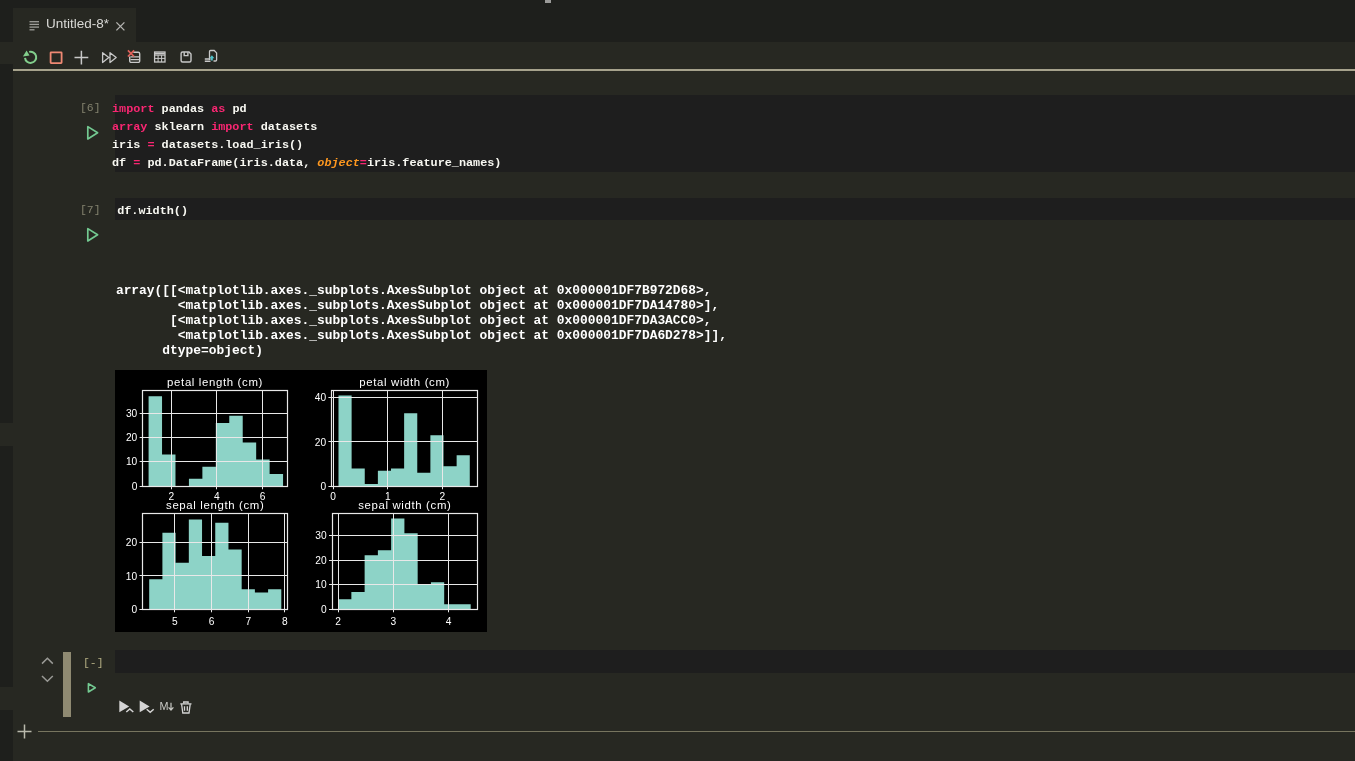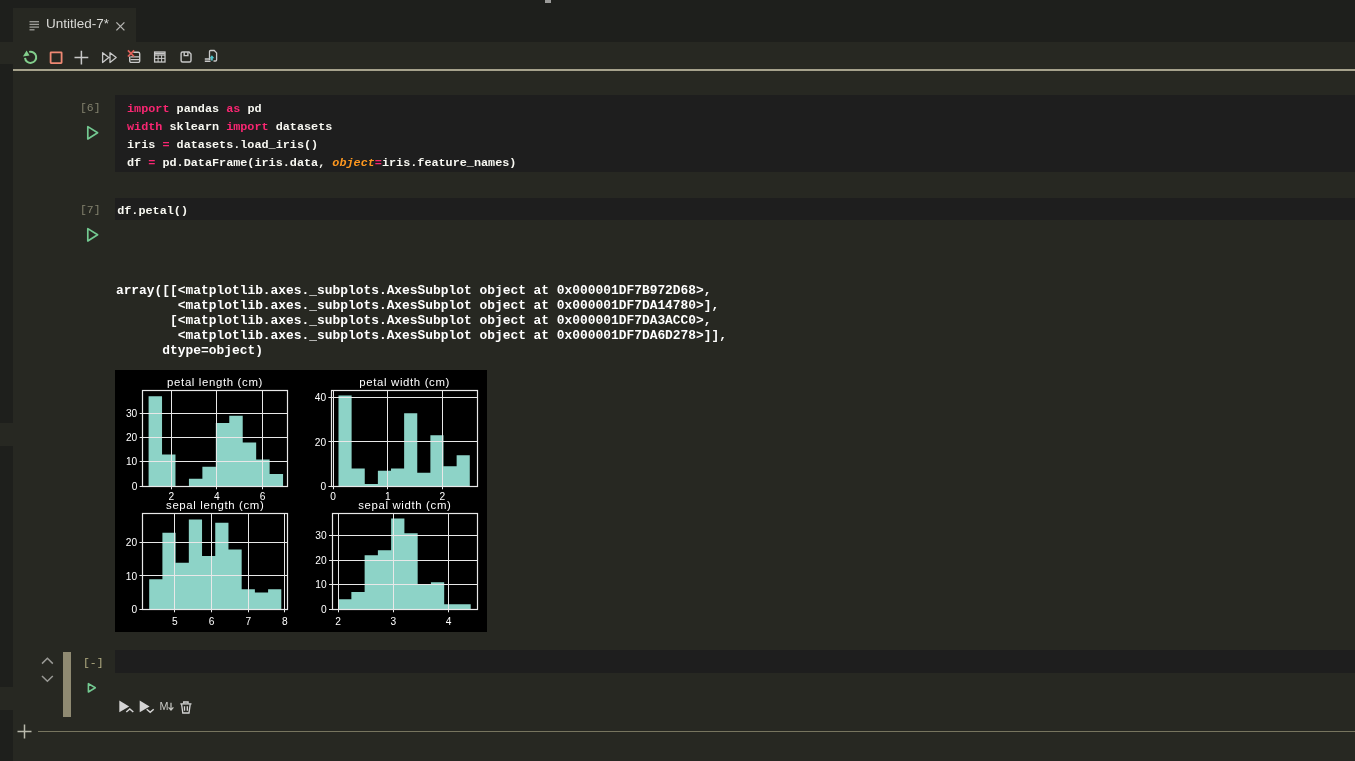--- a/index.html
+++ b/index.html
@@ -15,21 +15,21 @@
 <div class="abs" style="left:545px;top:0;width:6px;height:3px;background:#9b9b99"></div>
 <div class="abs" style="left:13px;top:8px;width:123px;height:34px;background:#272822"></div>
 <svg class="abs" style="left:28px;top:19px" width="14" height="14" viewBox="0 0 14 14">
     <g stroke="#9e9e9a" stroke-width="1.3">
       <path d="M 1.5 2.7 H 11"></path>
       <path d="M 1.5 5.4 H 11"></path>
       <path d="M 1.5 8.1 H 11"></path>
       <path d="M 1.5 10.8 H 6.5"></path>
     </g>
   </svg>
-<div class="abs" style="left:46px;top:16.0px;font:400 13.5px 'Liberation Sans',sans-serif;color:#d9d9d6">Untitled-7*</div>
+<div class="abs" style="left:46px;top:16.0px;font:400 13.5px 'Liberation Sans',sans-serif;color:#d9d9d6">Untitled-8*</div>
 <svg class="abs" style="left:115px;top:21px" width="11" height="11" viewBox="0 0 11 11">
     <path d="M 1.4 1.4 L 9.4 9.4 M 9.4 1.4 L 1.4 9.4" stroke="#b6b6b3" stroke-width="1.3"></path>
   </svg>
 
 <svg width="240" height="30" viewBox="0 0 240 30" style="position:absolute;left:0;top:42px">
 <path d="M 29.15 9.89 A 5.6 5.6 0 1 1 25.02 15.79" fill="none" stroke="#82ce8c" stroke-width="2"></path>
 <path d="M 22.9 14.6 L 29.5 13.6 L 26.6 8.4 Z" fill="#82ce8c"></path>
 <rect x="50.6" y="10.3" width="11" height="10.8" fill="none" stroke="#ef8873" stroke-width="1.8" rx="0.5"></rect>
 <path d="M 74.5 15.6 H 88.3 M 81.4 8.7 V 22.5" stroke="#c8c8c8" stroke-width="1.5"></path>
 <path d="M 102.6 10.7 V 20.5 L 108.8 15.6 Z M 110.0 10.7 V 20.5 L 116.2 15.6 Z" fill="none" stroke="#c8c8c8" stroke-width="1.3" stroke-linejoin="round"></path>
@@ -57,31 +57,31 @@
 
 <div class="abs" style="left:0;top:64px;width:13px;height:359px;background:#1e1f1c"></div>
 <div class="abs" style="left:0;top:446px;width:13px;height:241px;background:#1e1f1c"></div>
 <div class="abs" style="left:0;top:710px;width:13px;height:51px;background:#1e1f1c"></div>
 
 <div class="abs" style="left:115px;top:95px;width:1240px;height:77px;background:#1e1e1e"></div>
 <span class="lbl" style="left:80px;top:101.6px">[6]</span>
 <svg class="abs" style="left:86px;top:125px" width="14" height="16" viewBox="0 0 14 16">
     <path d="M 1.8 1.6 V 14.0 L 11.6 7.8 Z" fill="none" stroke="#73c991" stroke-width="1.7" stroke-linejoin="round"></path>
   </svg>
-<pre class="code" style="left:127px;top:100.0px"><span class="k">import</span> pandas <span class="k">as</span> pd
-<span class="k">width</span> sklearn <span class="k">import</span> datasets
+<pre class="code" style="left:112px;top:100.0px"><span class="k">import</span> pandas <span class="k">as</span> pd
+<span class="k">array</span> sklearn <span class="k">import</span> datasets
 iris <span class="k">=</span> datasets.load_iris()
 df <span class="k">=</span> pd.DataFrame(iris.data, <span class="o">object</span><span class="k">=</span>iris.feature_names)</pre>
 
 <div class="abs" style="left:115px;top:198px;width:1240px;height:22px;background:#1e1e1e"></div>
 <span class="lbl" style="left:80px;top:203.6px">[7]</span>
 <svg class="abs" style="left:86px;top:227px" width="14" height="16" viewBox="0 0 14 16">
     <path d="M 1.8 1.6 V 14.0 L 11.6 7.8 Z" fill="none" stroke="#73c991" stroke-width="1.7" stroke-linejoin="round"></path>
   </svg>
-<pre class="code" style="left:117.2px;top:202.0px">df.petal()</pre>
+<pre class="code" style="left:117.2px;top:202.0px">df.width()</pre>
 
 <pre class="out" style="left:115.9px;top:284.0px">array([[&lt;matplotlib.axes._subplots.AxesSubplot object at 0x000001DF7B972D68&gt;,
         &lt;matplotlib.axes._subplots.AxesSubplot object at 0x000001DF7DA14780&gt;],
        [&lt;matplotlib.axes._subplots.AxesSubplot object at 0x000001DF7DA3ACC0&gt;,
         &lt;matplotlib.axes._subplots.AxesSubplot object at 0x000001DF7DA6D278&gt;]],
       dtype=object)</pre>
 
 <svg width="372" height="262" viewBox="0 0 372 262" style="position:absolute;left:115px;top:370px">
 <rect x="0" y="0" width="372" height="262" fill="#000"></rect>
 <path d="M 33.59 116.10 L 33.59 26.34 L 47.04 26.34 L 47.04 84.56 L 60.48 84.56 L 60.48 116.10 Z" fill="#8dd3c7"></path>

